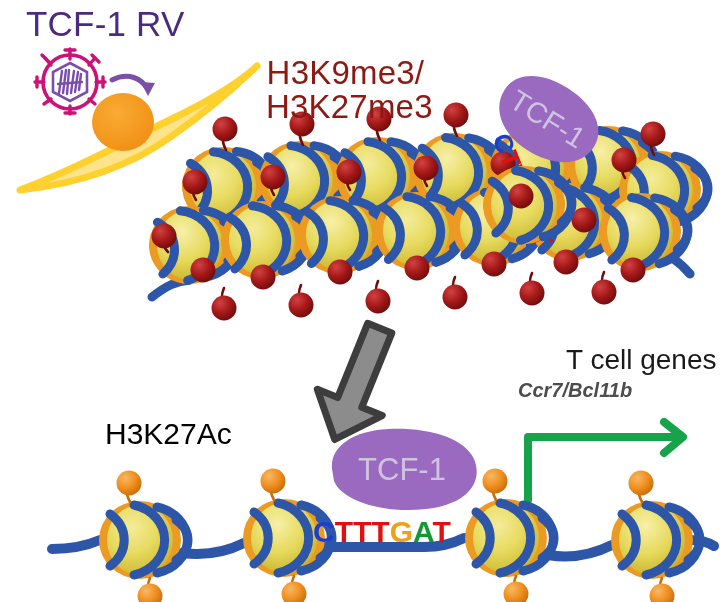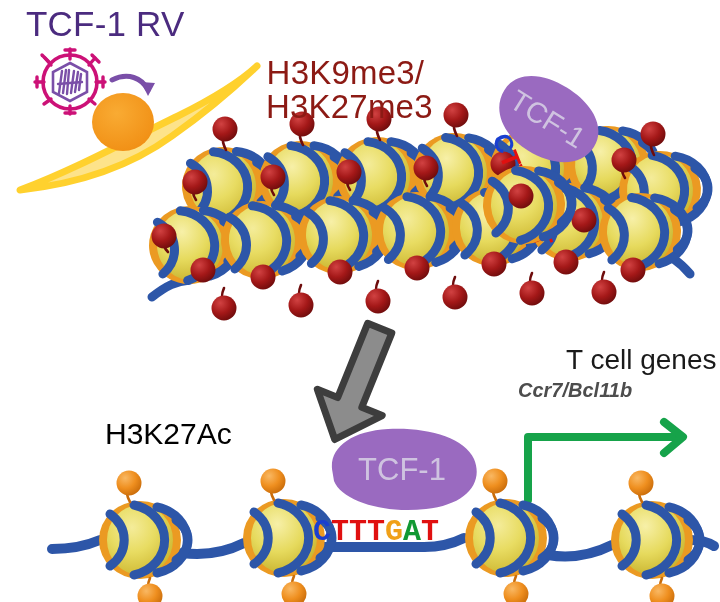--- a/index.html
+++ b/index.html
@@ -8,21 +8,21 @@
   #stage{position:relative;width:720px;height:602px;background:#fff;}
   #stage svg{position:absolute;left:0;top:0;}
   .lbl{position:absolute;white-space:nowrap;line-height:1.04;}
   #lbl-rv{left:26px;top:6px;font-size:35px;color:#4b2b7f;letter-spacing:.2px;}
   #lbl-me3{left:258px;top:56px;font-size:33px;color:#8c1a14;letter-spacing:.2px;text-align:center;}
   #lbl-me3 .l2{display:block;margin-left:8px;}
   #lbl-ac{left:105px;top:418px;font-size:30px;color:#c97a1a;}
   #lbl-genes{left:538px;top:345px;font-size:28px;color:#1a1a1a;margin-left:28px;}
   #lbl-genes2{left:518px;top:380px;font-size:20px;color:#4d4d4d;font-style:italic;font-weight:bold;}
   .seqb{position:absolute;font-size:30px;font-weight:bold;letter-spacing:0px;
-        font-family:Liberation Mono, monospace;}
+        font-family:Liberation Sans, sans-serif;}
   #seq-bottom{left:313px;top:515px;}
   #seq-bottom span{display:inline;}
 </style>
 </head>
 <body>
 
 <div id="stage" style="background: rgb(255, 255, 255);">
 
   <svg width="720" height="602" viewBox="0 0 720 602">
     <defs>

